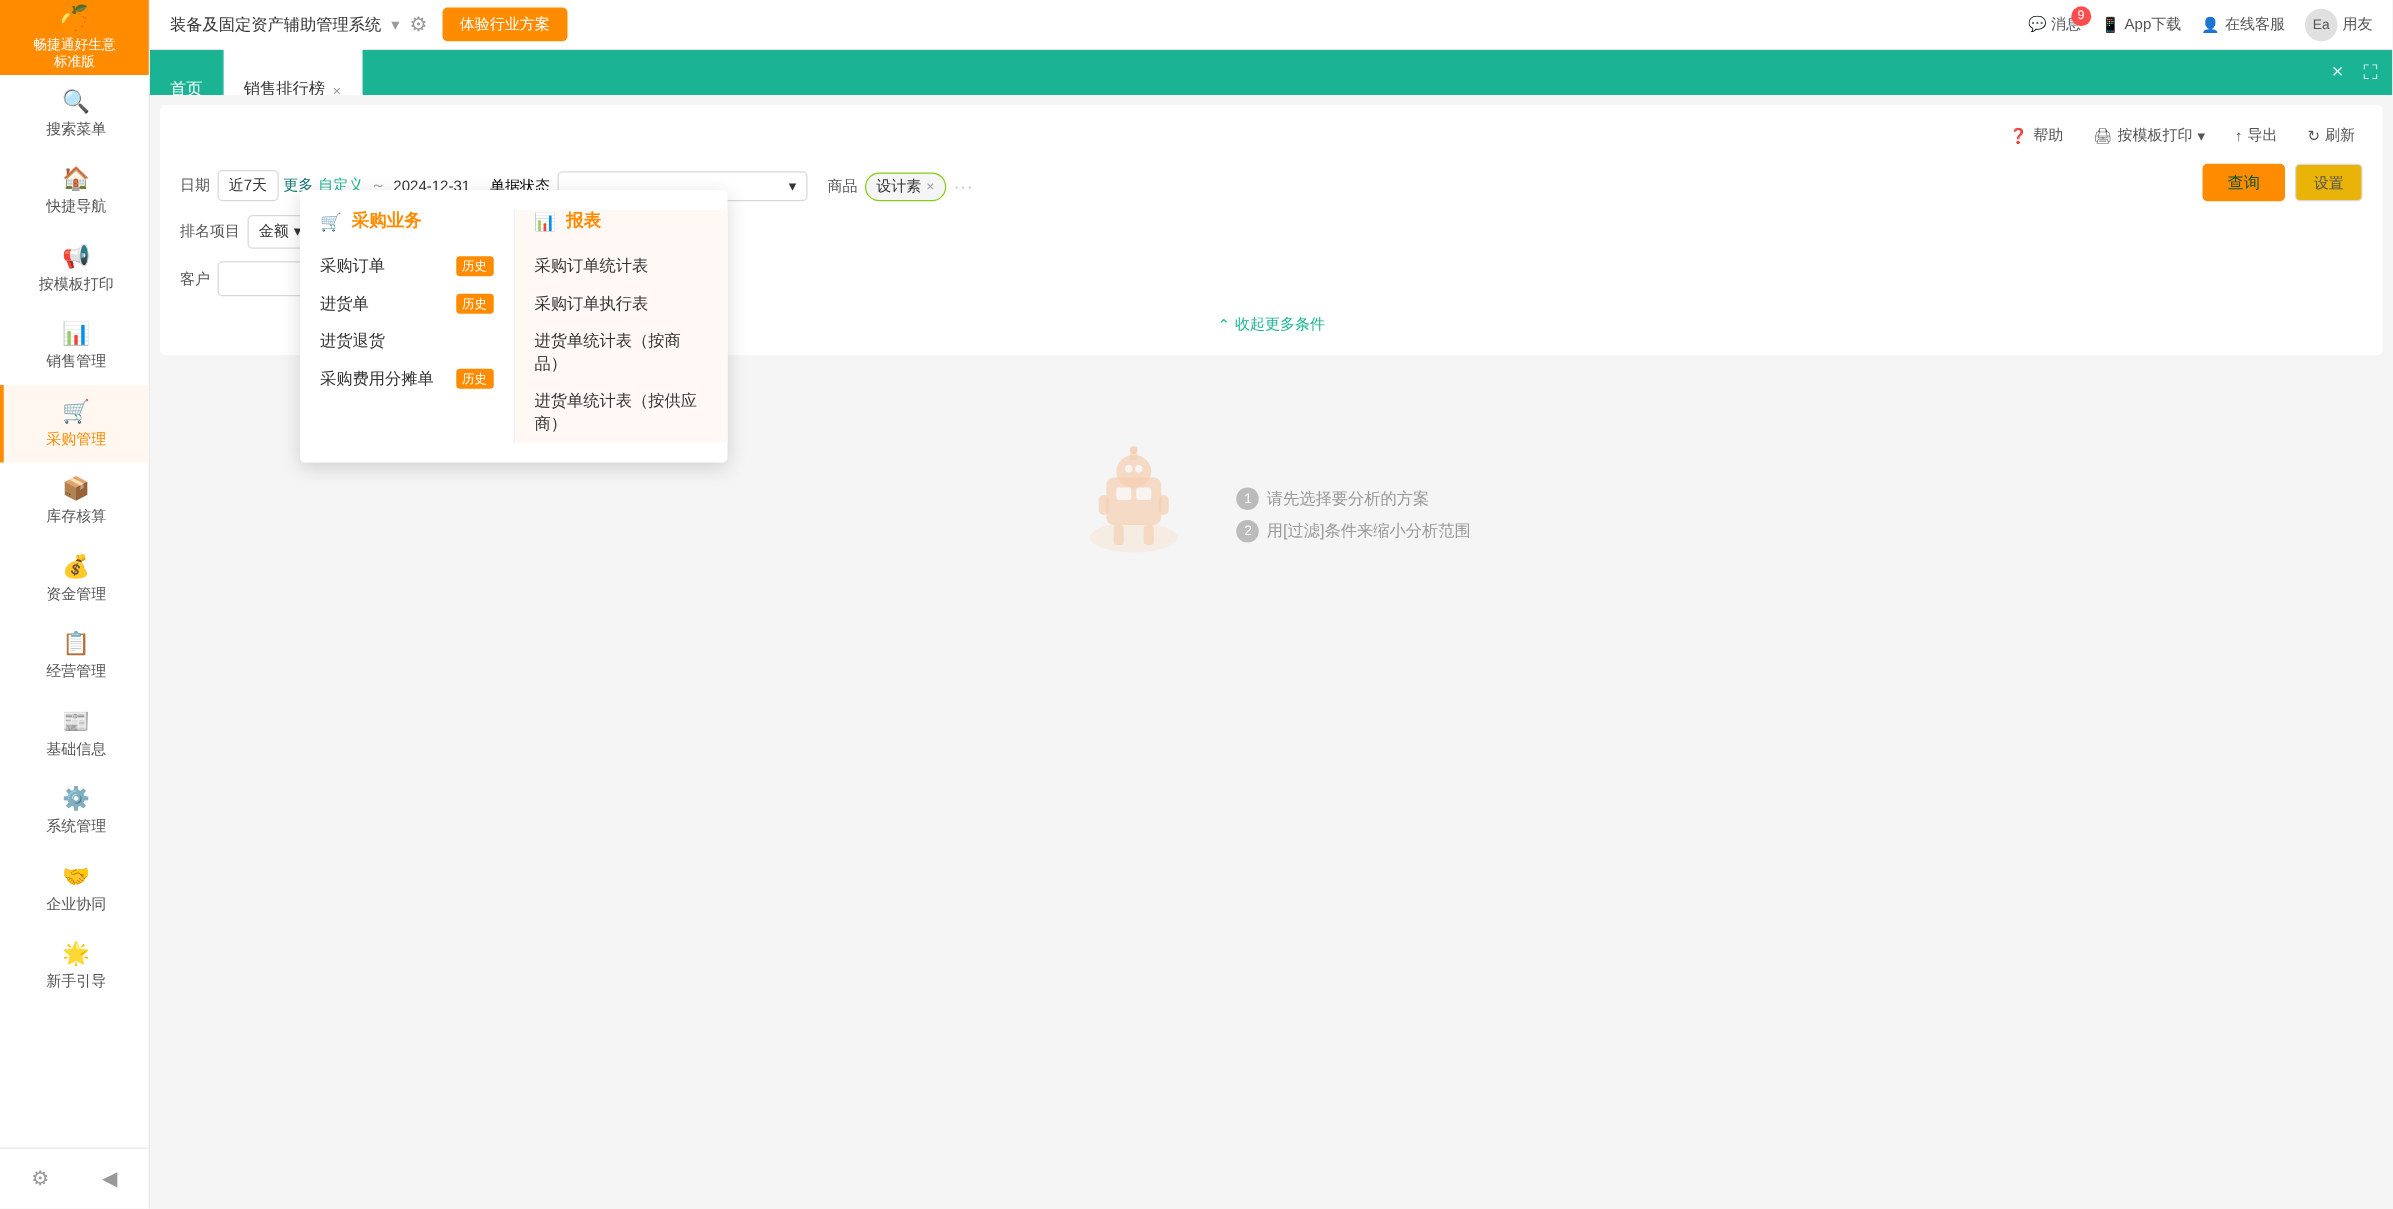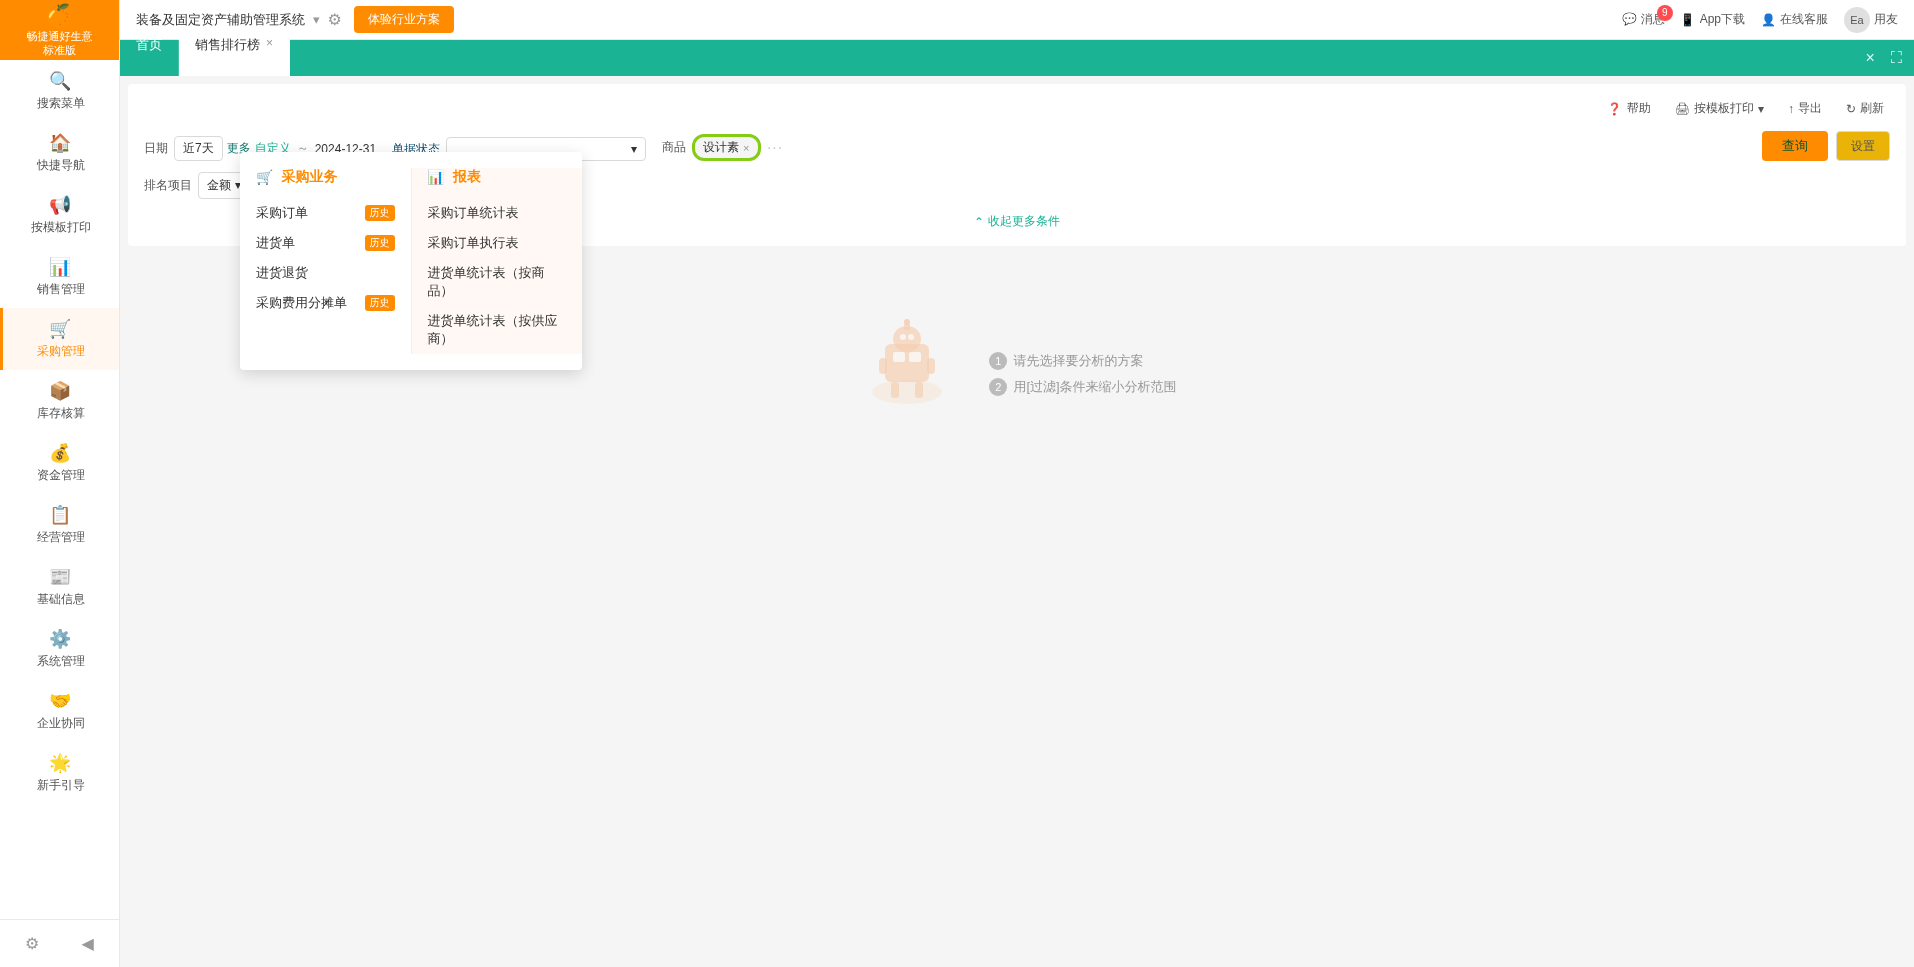--- a/index.html
+++ b/index.html
@@ -151,21 +151,21 @@
       height: 36px;
       display: flex;
       align-items: center;
       padding: 0 0;
       flex-shrink: 0;
     }
     .tab {
       padding: 0 16px;
       height: 44px;
       display: flex;
-      align-items: flex-start;
+      align-items: flex-end;
       font-size: 13px;
       cursor: pointer;
       color: rgba(255,255,255,0.85);
       border-right: 1px solid rgba(255,255,255,0.2);
     }
     .tab.home { color: #fff; }
     .tab.active {
       background: #fff;
       color: #333;
     }
@@ -207,21 +207,21 @@
       display: flex;
       align-items: center;
       gap: 4px;
       min-width: 120px;
     }
     .filter-select-wide { min-width: 200px; }
     .filter-tag {
       display: inline-flex;
       align-items: center;
       background: #f5f5f5;
-      border: 3px solid #84cc16;
+      border: 1px solid #84cc16;
       border-radius: 12px;
       padding: 2px 8px;
       font-size: 12px;
       color: #333;
       gap: 4px;
     }
     .filter-tag-close {
       cursor: pointer;
       color: #999;
       font-size: 11px;
@@ -534,21 +534,21 @@
           <div style="display:flex;align-items:center;gap:4px;">
             <div style="border:1px solid #d9d9d9;border-radius:4px;padding:3px 8px;font-size:12px;cursor:pointer;color:#333;">近7天</div>
             <div style="color:#0f766e;font-size:12px;cursor:pointer;">更多</div>
             <div style="color:#1ab394;font-size:12px;cursor:pointer;">自定义</div>
           </div>
           <span style="color:#999;font-size:12px;">～</span>
           <span style="font-size:12px;color:#333;">2024-12-31</span>
         </div>
 
         <div style="display:flex;align-items:center;gap:6px;">
-          <span style="color:#0c4a6e;font-size:12px;">单据状态</span>
+          <span style="color:#000000;font-size:12px;">单据状态</span>
           <div class="filter-select filter-select-wide">
             <span style="flex:1;"></span>
             <span>▾</span>
           </div>
         </div>
 
         <div style="display:flex;align-items:center;gap:6px;">
           <span style="color:#555;font-size:12px;">商品</span>
           <span class="filter-tag">
             <span>设计素</span>
@@ -575,20 +575,30 @@
 
         <div style="display:flex;align-items:center;gap:6px;">
           <span style="color:#555;font-size:12px;">业务员</span>
           <div class="filter-select filter-select-wide">
             <span style="flex:1;"></span>
             <span class="filter-dots">···</span>
           </div>
         </div>
       </div>
 
+      <div style="display:flex;align-items:center;gap:16px;margin-top:10px;flex-wrap:wrap;">
+
+        <div style="display:flex;align-items:center;gap:6px;">
+          <span style="color:#555;font-size:12px;">客户</span>
+          <div class="filter-select filter-select-wide">
+            <span style="flex:1;"></span>
+            <span class="filter-dots">···</span>
+          </div>
+        </div>
+      </div>
 
       <div style="display:flex;justify-content:center;margin-top:10px;">
         <div class="collapse-btn">
           <span>⌃</span>
           <span>收起更多条件</span>
         </div>
       </div>
     </div>
 
     <div style="display:flex;flex-direction:row;align-items:center;justify-content:center;padding:60px 0;gap:32px;">

